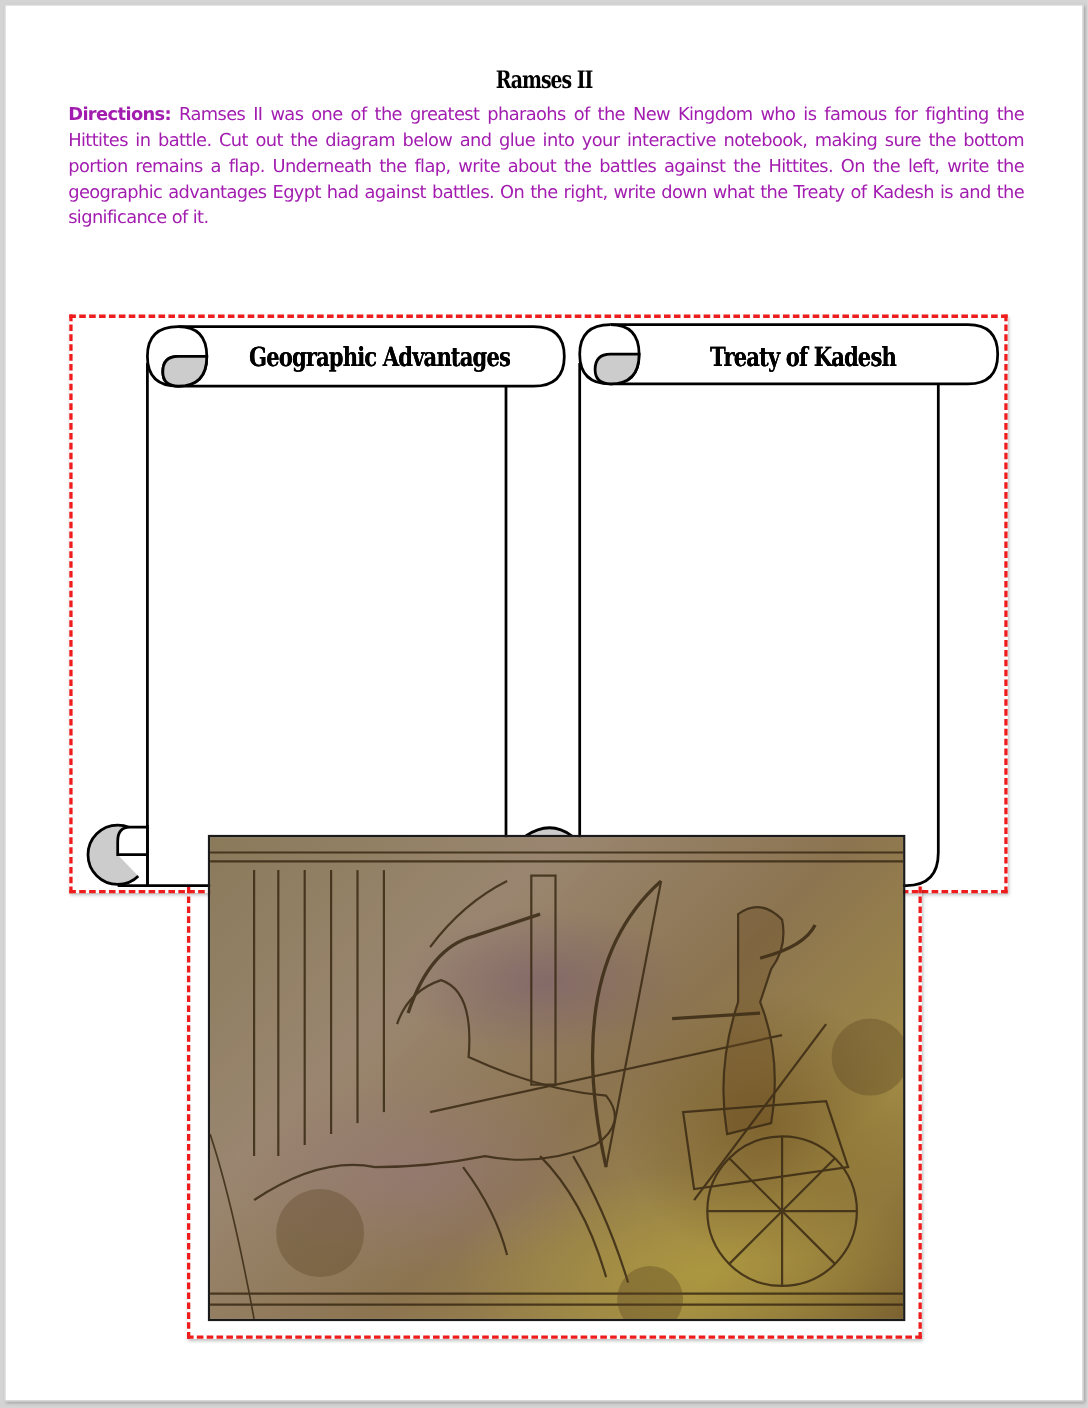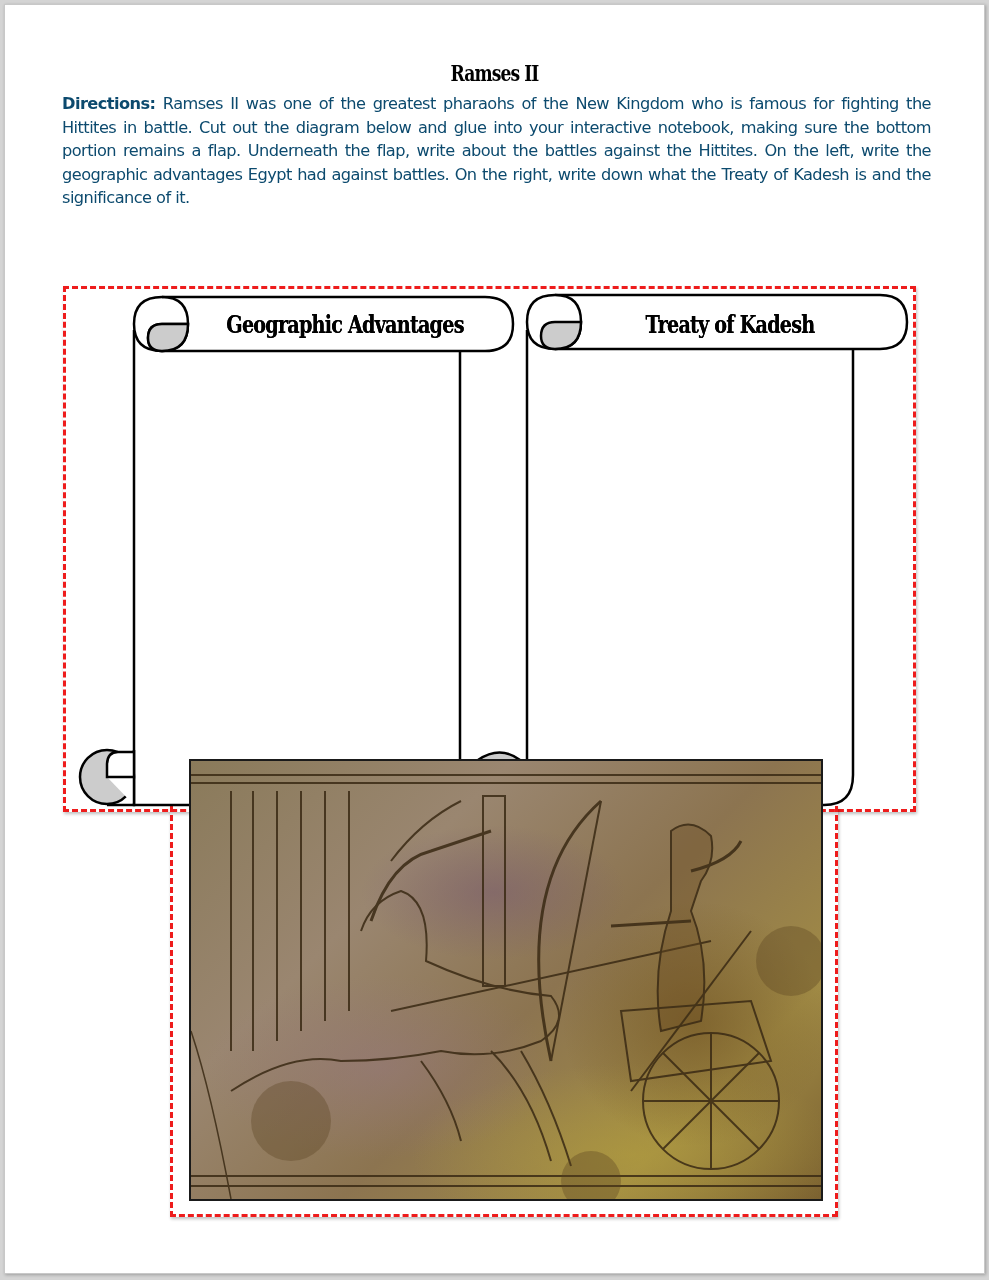--- a/index.html
+++ b/index.html
@@ -14,21 +14,21 @@
       box-shadow: 1px 1px 3px rgba(0,0,0,0.25);
     }
     .title {
       position: absolute; left: 0; width: 989px; top: 60px; text-align: center;
       font-family: "DejaVu Serif", serif; font-weight: bold; font-size: 22px;
       letter-spacing: -1.2px; transform: scaleX(0.78); color: #000;
     }
     .directions {
       position: absolute; left: 62px; top: 92px; width: 869px;
       font-family: "DejaVu Sans", sans-serif; font-size: 16.2px; line-height: 23.5px;
-      text-align: justify; color: #0c4a6e; letter-spacing: -0.55px;
+      text-align: justify; color: #a21caf; letter-spacing: -0.55px;
     }
     .directions b { font-weight: bold; }
     .dash-box {
       position: absolute; border: 3px dashed #ee1c1c;
       box-shadow: 1px 2px 3px rgba(0,0,0,0.25);
     }
     .box-top { left: 63px; top: 286px; width: 847px; height: 520px; }
     .box-bottom { left: 170px; top: 806px; width: 662px; height: 408px; border-top: none; }
     svg.scrolls { position: absolute; left: 0; top: 0; }
     .scroll-title {

